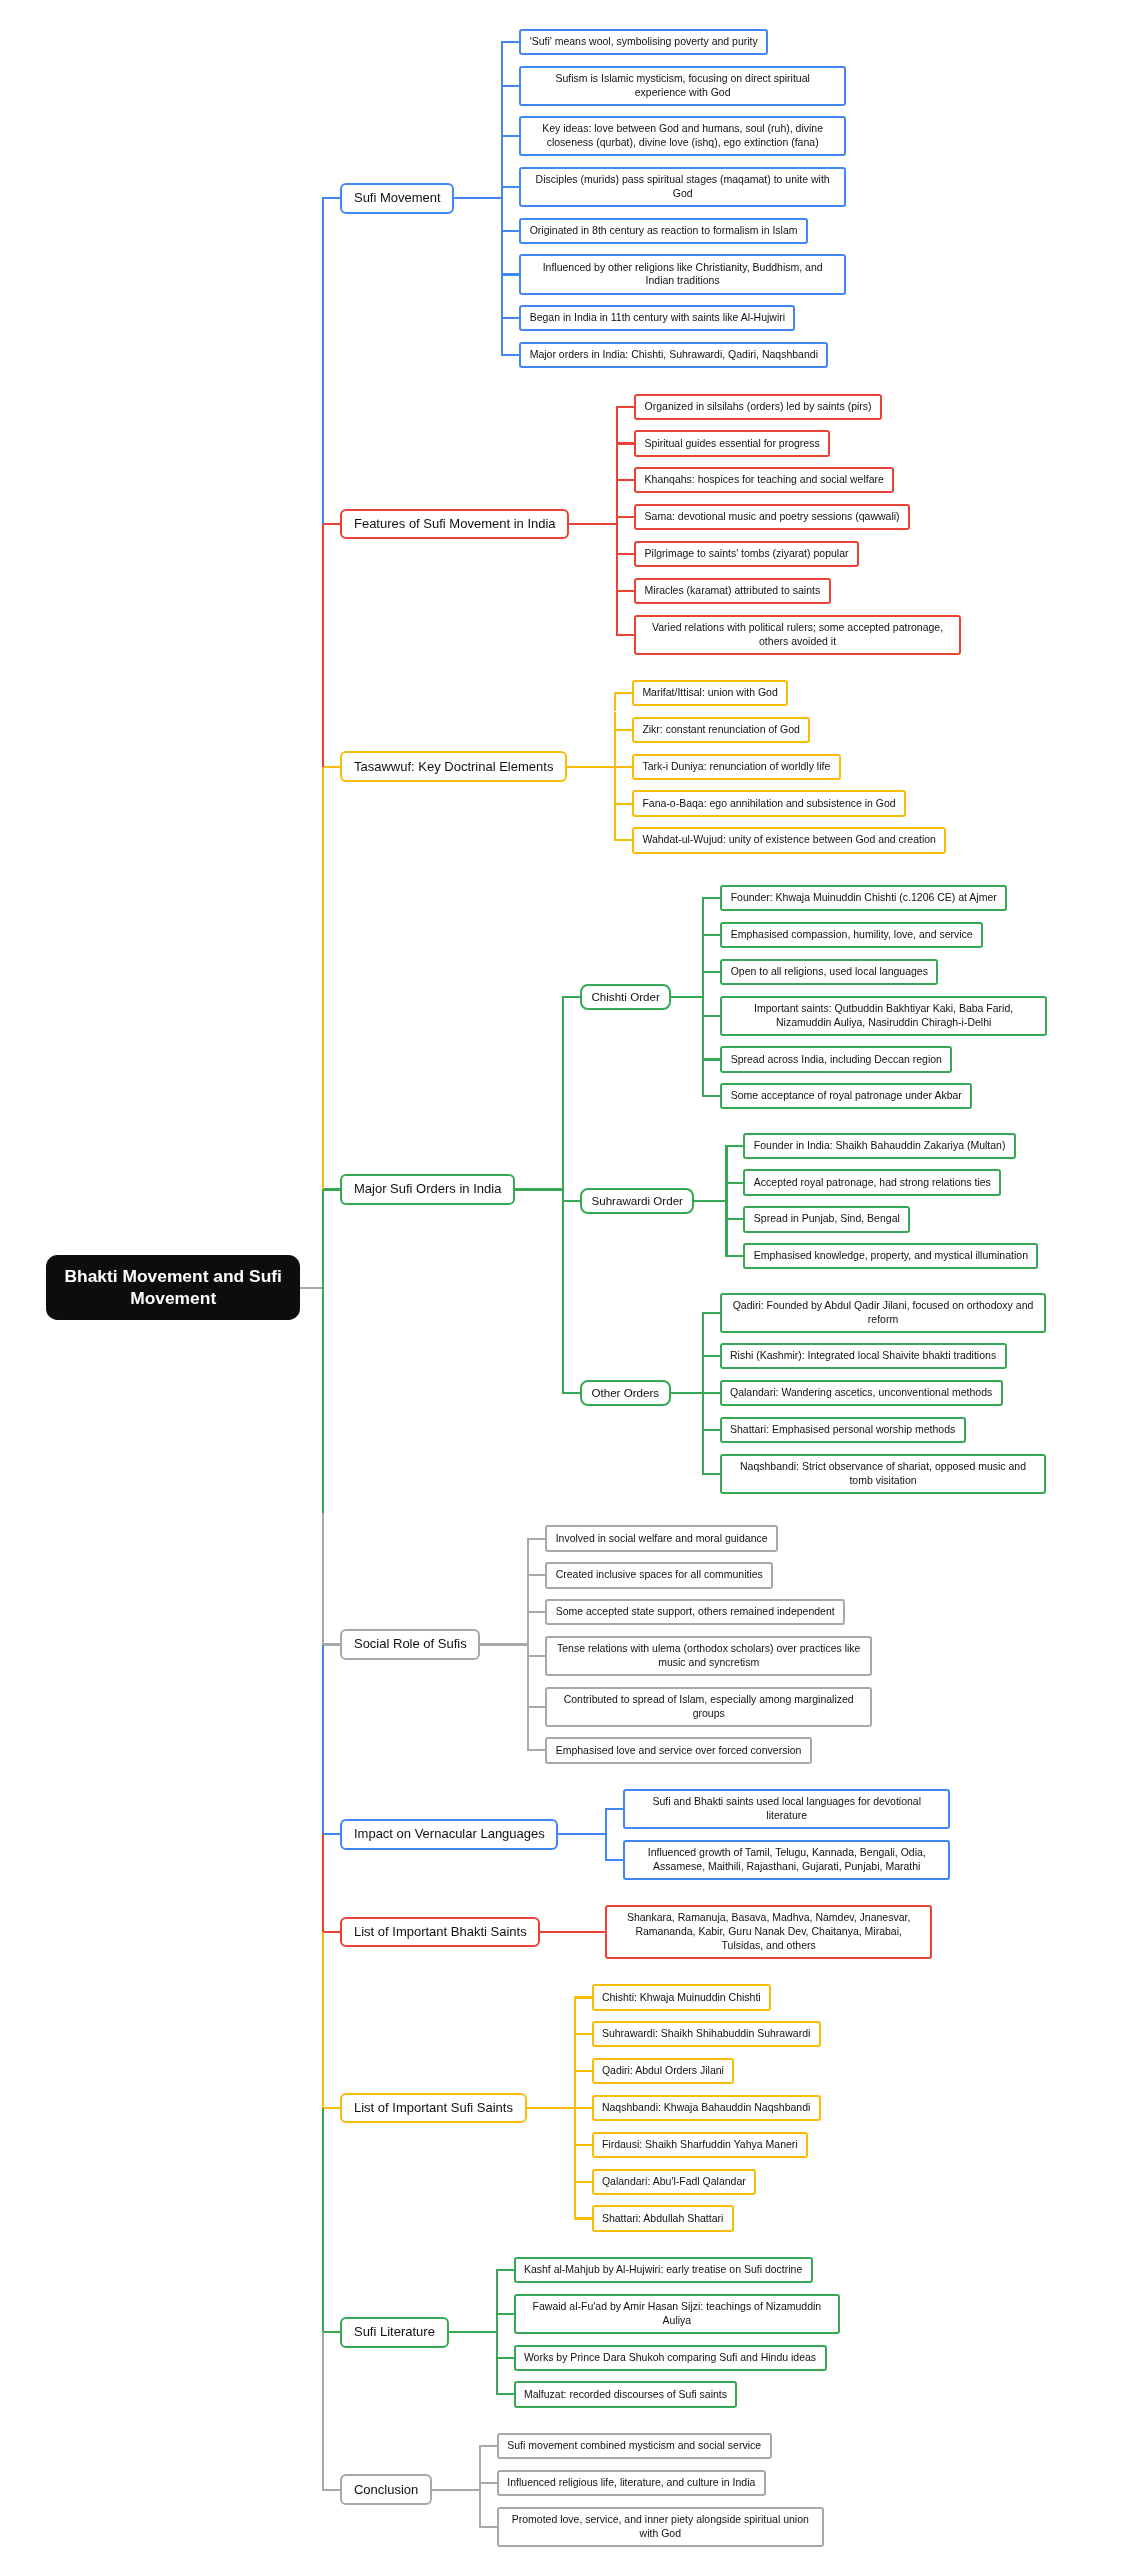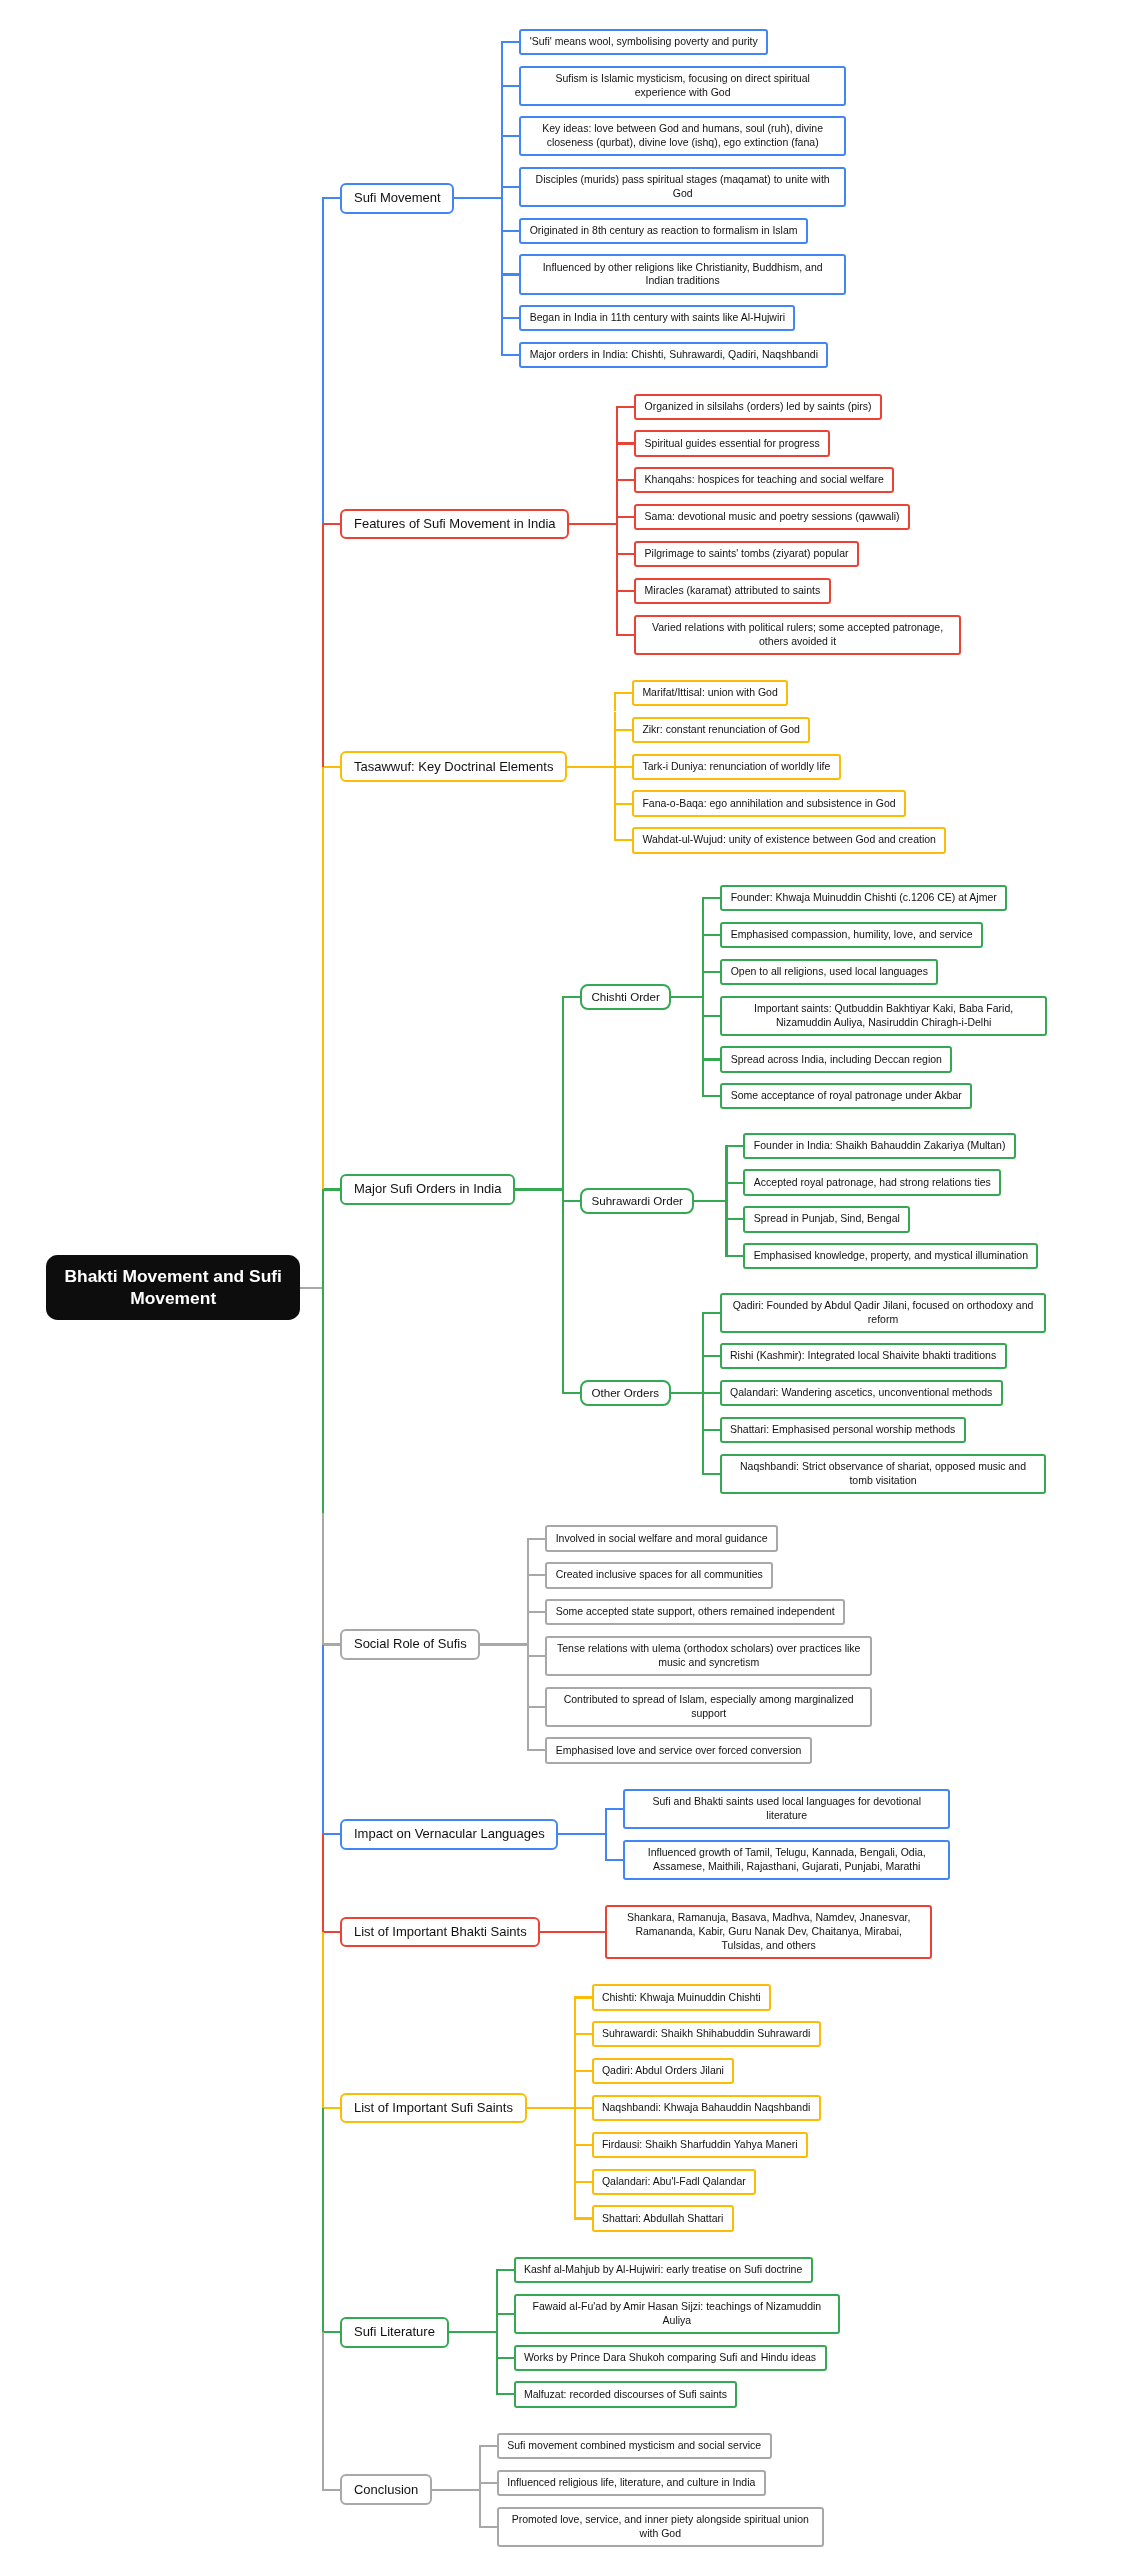--- a/index.html
+++ b/index.html
@@ -347,21 +347,21 @@
           <div class="tree-node leaf" style="--c: #A8A8A8; --ctop: #A8A8A8; --cbot: #A8A8A8;">
             <span class="vline vline-top"></span>
             <span class="vline vline-bot"></span>
             <span class="hstub"></span>
             <div class="leaf-box"><span>Tense relations with ulema (orthodox scholars) over practices like music and syncretism</span></div>
           </div>
           <div class="tree-node leaf" style="--c: #A8A8A8; --ctop: #A8A8A8; --cbot: #A8A8A8;">
             <span class="vline vline-top"></span>
             <span class="vline vline-bot"></span>
             <span class="hstub"></span>
-            <div class="leaf-box"><span>Contributed to spread of Islam, especially among marginalized support</span></div>
+            <div class="leaf-box"><span>Contributed to spread of Islam, especially among marginalized groups</span></div>
           </div>
           <div class="tree-node leaf" style="--c: #A8A8A8; --ctop: #A8A8A8; --cbot: #A8A8A8;">
             <span class="vline vline-top"></span>
             <span class="hstub"></span>
             <div class="leaf-box"><span>Emphasised love and service over forced conversion</span></div>
           </div>
         </div>
       </div>
       <div class="tree-node branch" style="--c: #4285F4; --ctop: #4285F4; --cbot: #EA4335;">
         <span class="vline vline-top"></span>

